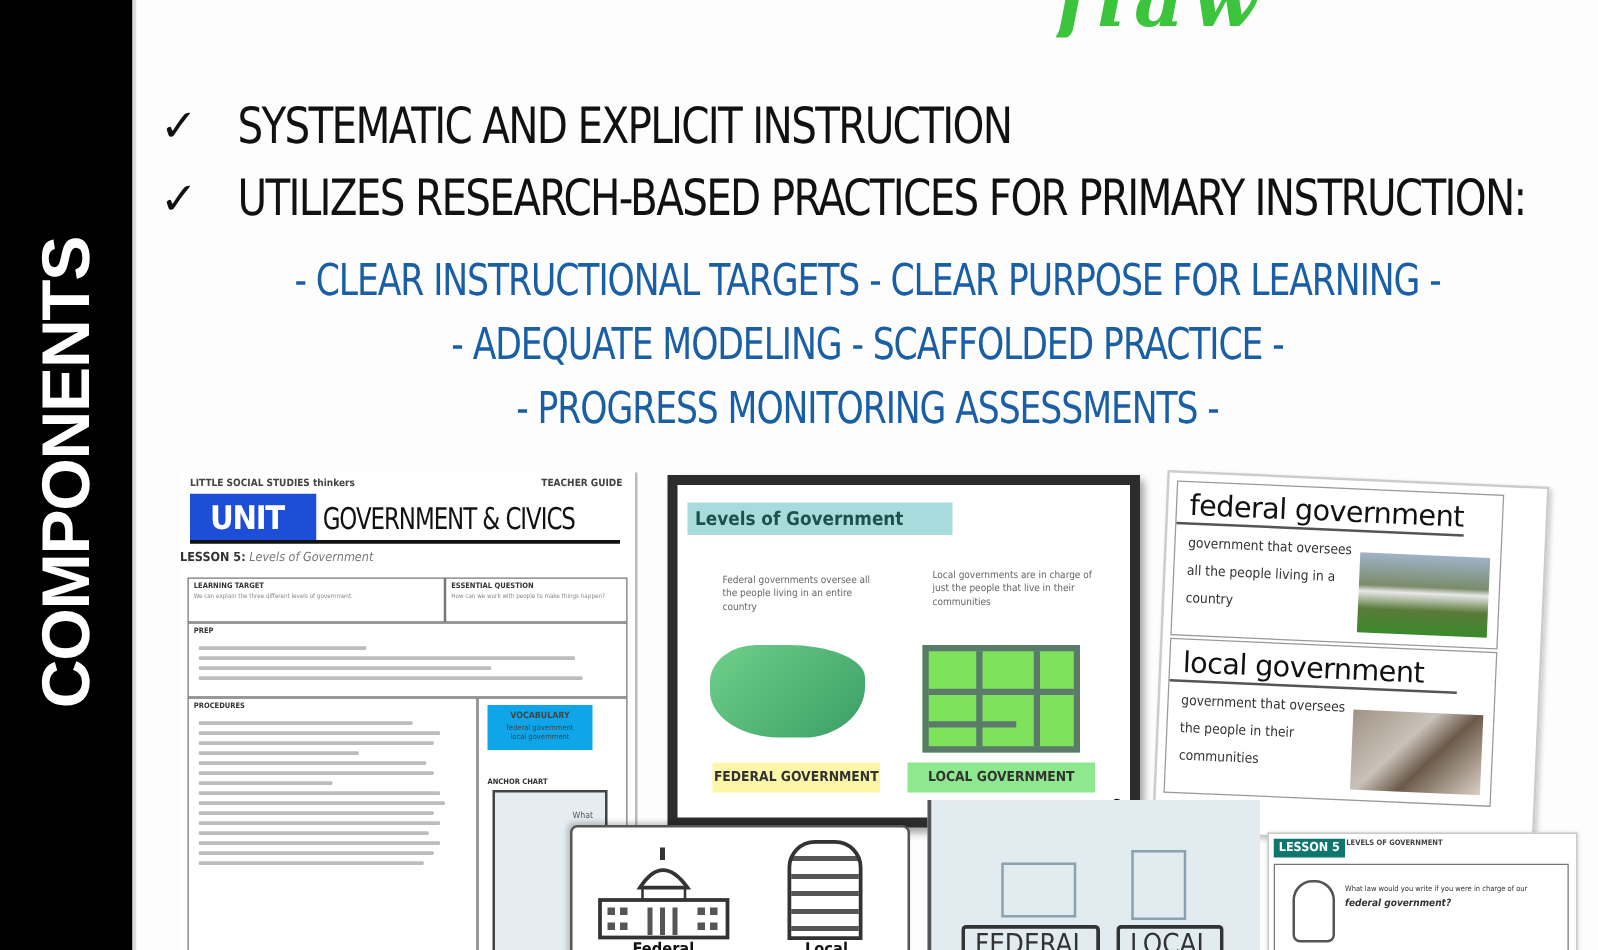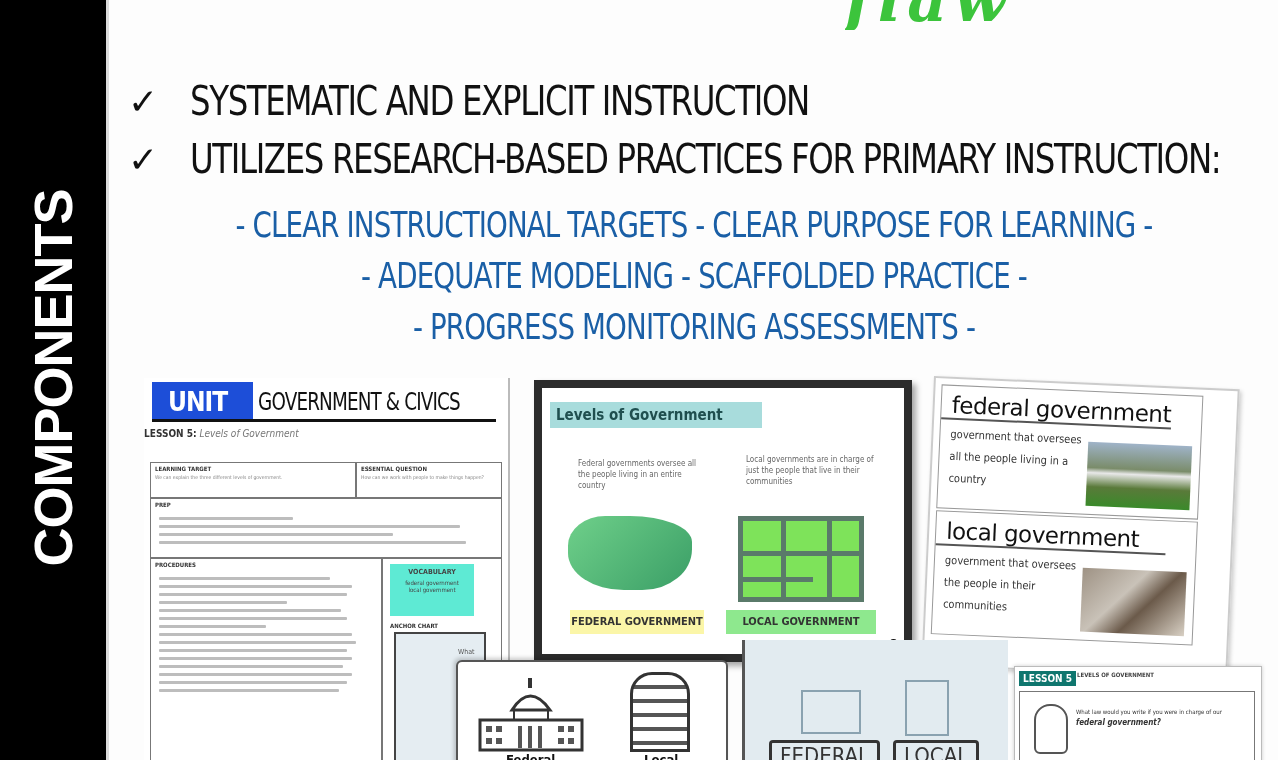--- a/index.html
+++ b/index.html
@@ -45,21 +45,21 @@
   .guide .g-unit .unit-badge { background: #1d4ed8; color: #fff; font-size: 26px; font-weight: bold; padding: 0 16px; line-height: 40px; letter-spacing: -1px; }
   .guide .g-unit .unit-title { font-size: 24px; color: #111; padding-left: 6px; line-height: 40px; letter-spacing: -1px; white-space: nowrap; transform: scaleX(0.85); transform-origin: left; }
   .guide .g-lesson { text-align: left; font-size: 10px; color: #333; margin-top: 6px; }
   .guide .g-lesson b { font-weight: bold; }
   .guide .g-lesson span { color: #777; font-style: italic; }
   .guide .g-box { position: absolute; border: 1px solid #777; }
   .guide .g-box .bx-h { font-size: 6px; font-weight: bold; color: #333; padding: 2px 4px; }
   .guide .g-box .bx-t { font-size: 5px; color: #888; padding: 0 4px; }
   .guide .lines { padding: 2px 8px; }
   .guide .lines div { height: 3px; background: #bdbdbd; margin: 5px 0; border-radius: 1px; }
-  .vocab { position: absolute; left: 246px; top: 186px; width: 84px; height: 52px; background: #5eead4; font-size: 6px; color: #444; text-align: center; padding-top: 4px; }
+  .vocab { position: absolute; left: 246px; top: 186px; width: 84px; height: 36px; background: #0ea5e9; font-size: 6px; color: #444; text-align: center; padding-top: 4px; }
   .vocab b { display: block; font-size: 7px; margin-bottom: 3px; }
   .anchor-lbl { position: absolute; left: 246px; top: 244px; font-size: 6px; font-weight: bold; color: #333; }
   .anchor-chart { position: absolute; left: 250px; top: 254px; width: 92px; height: 130px; background: #e5edf2; border: 2px solid #444; }
 
   
   .slide { position: absolute; left: 534px; top: 380px; width: 378px; height: 282px; background: #2c2c2c; padding: 8px; box-shadow: 4px 4px 6px rgba(0,0,0,0.35); }
   .slide .s-inner { position: relative; width: 100%; height: 100%; background: #fff; }
   .slide .s-title { position: absolute; left: 8px; top: 14px; width: 212px; height: 26px; background: #a8dcdc; color: #1f4f4f; font-size: 15px; padding-left: 6px; line-height: 26px; font-weight: bold; }
   .slide .s-text { position: absolute; font-size: 8px; color: #666; line-height: 11px; }
   .slide .map-shape { position: absolute; left: 26px; top: 128px; width: 124px; height: 74px; background: linear-gradient(135deg, #6fd08a, #3a9e66); border-radius: 30% 50% 40% 45% / 40% 35% 55% 50%; }
@@ -120,20 +120,24 @@
   </div>
 </div>
 
 <div class="practices">
   <div class="practice-line">- CLEAR INSTRUCTIONAL TARGETS - CLEAR PURPOSE FOR LEARNING -</div>
   <div class="practice-line">- ADEQUATE MODELING - SCAFFOLDED PRACTICE -</div>
   <div class="practice-line">- PROGRESS MONITORING ASSESSMENTS -</div>
 </div>
 
 <div class="guide">
+  <div class="g-top">
+    <span>LITTLE SOCIAL STUDIES thinkers</span>
+    <span>TEACHER GUIDE</span>
+  </div>
   <div class="g-unit">
     <span class="unit-badge">UNIT 1:</span>
     <span class="unit-title">GOVERNMENT &amp; CIVICS</span>
   </div>
   <div class="g-lesson">
     <b>LESSON 5:</b>
     <span>Levels of Government</span>
   </div>
   <div class="g-box" style="left:6px;top:84px;width:206px;height:36px;">
     <div class="bx-h">LEARNING TARGET</div>

